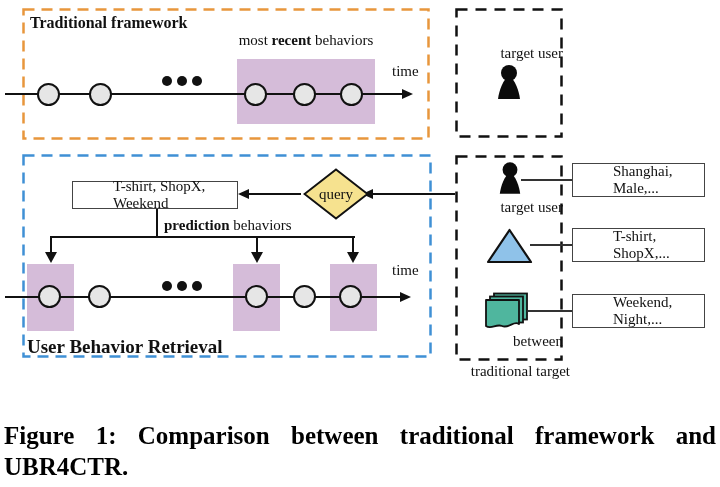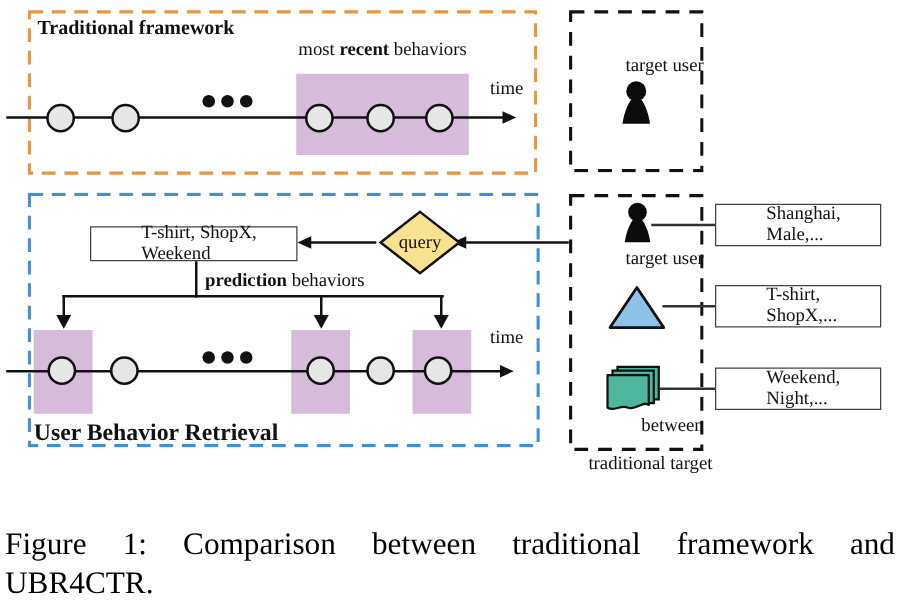--- a/index.html
+++ b/index.html
@@ -39,21 +39,21 @@
           display:flex;align-items:center;justify-content:center;font-size:15px;padding-left:40px;}
 
   .diamond{position:absolute;width:66px;height:52px;}
   .diamond svg{position:absolute;left:0;top:0;}
   .diamond span{position:absolute;left:0;top:0;width:100%;height:100%;
                 display:flex;align-items:center;justify-content:center;font-size:15px;}
 
   .icon{position:absolute;}
 
   #caption{position:absolute;left:4px;top:420px;width:712px;
-           font-weight:normal;font-size:25px;line-height:31px;color:#000;}
+           font-weight:bold;font-size:25px;line-height:31px;color:#000;}
   #caption .l1{text-align:justify;text-align-last:justify;}
 </style>
 </head>
 <body>
 
 <div id="page">
 
   <svg class="frame" style="left:22px;top:8px;" width="408" height="132">
     <rect x="1.5" y="1.5" width="405" height="129" fill="none" stroke="#E8963C" stroke-width="2.5" stroke-dasharray="11 7"></rect>
   </svg>

